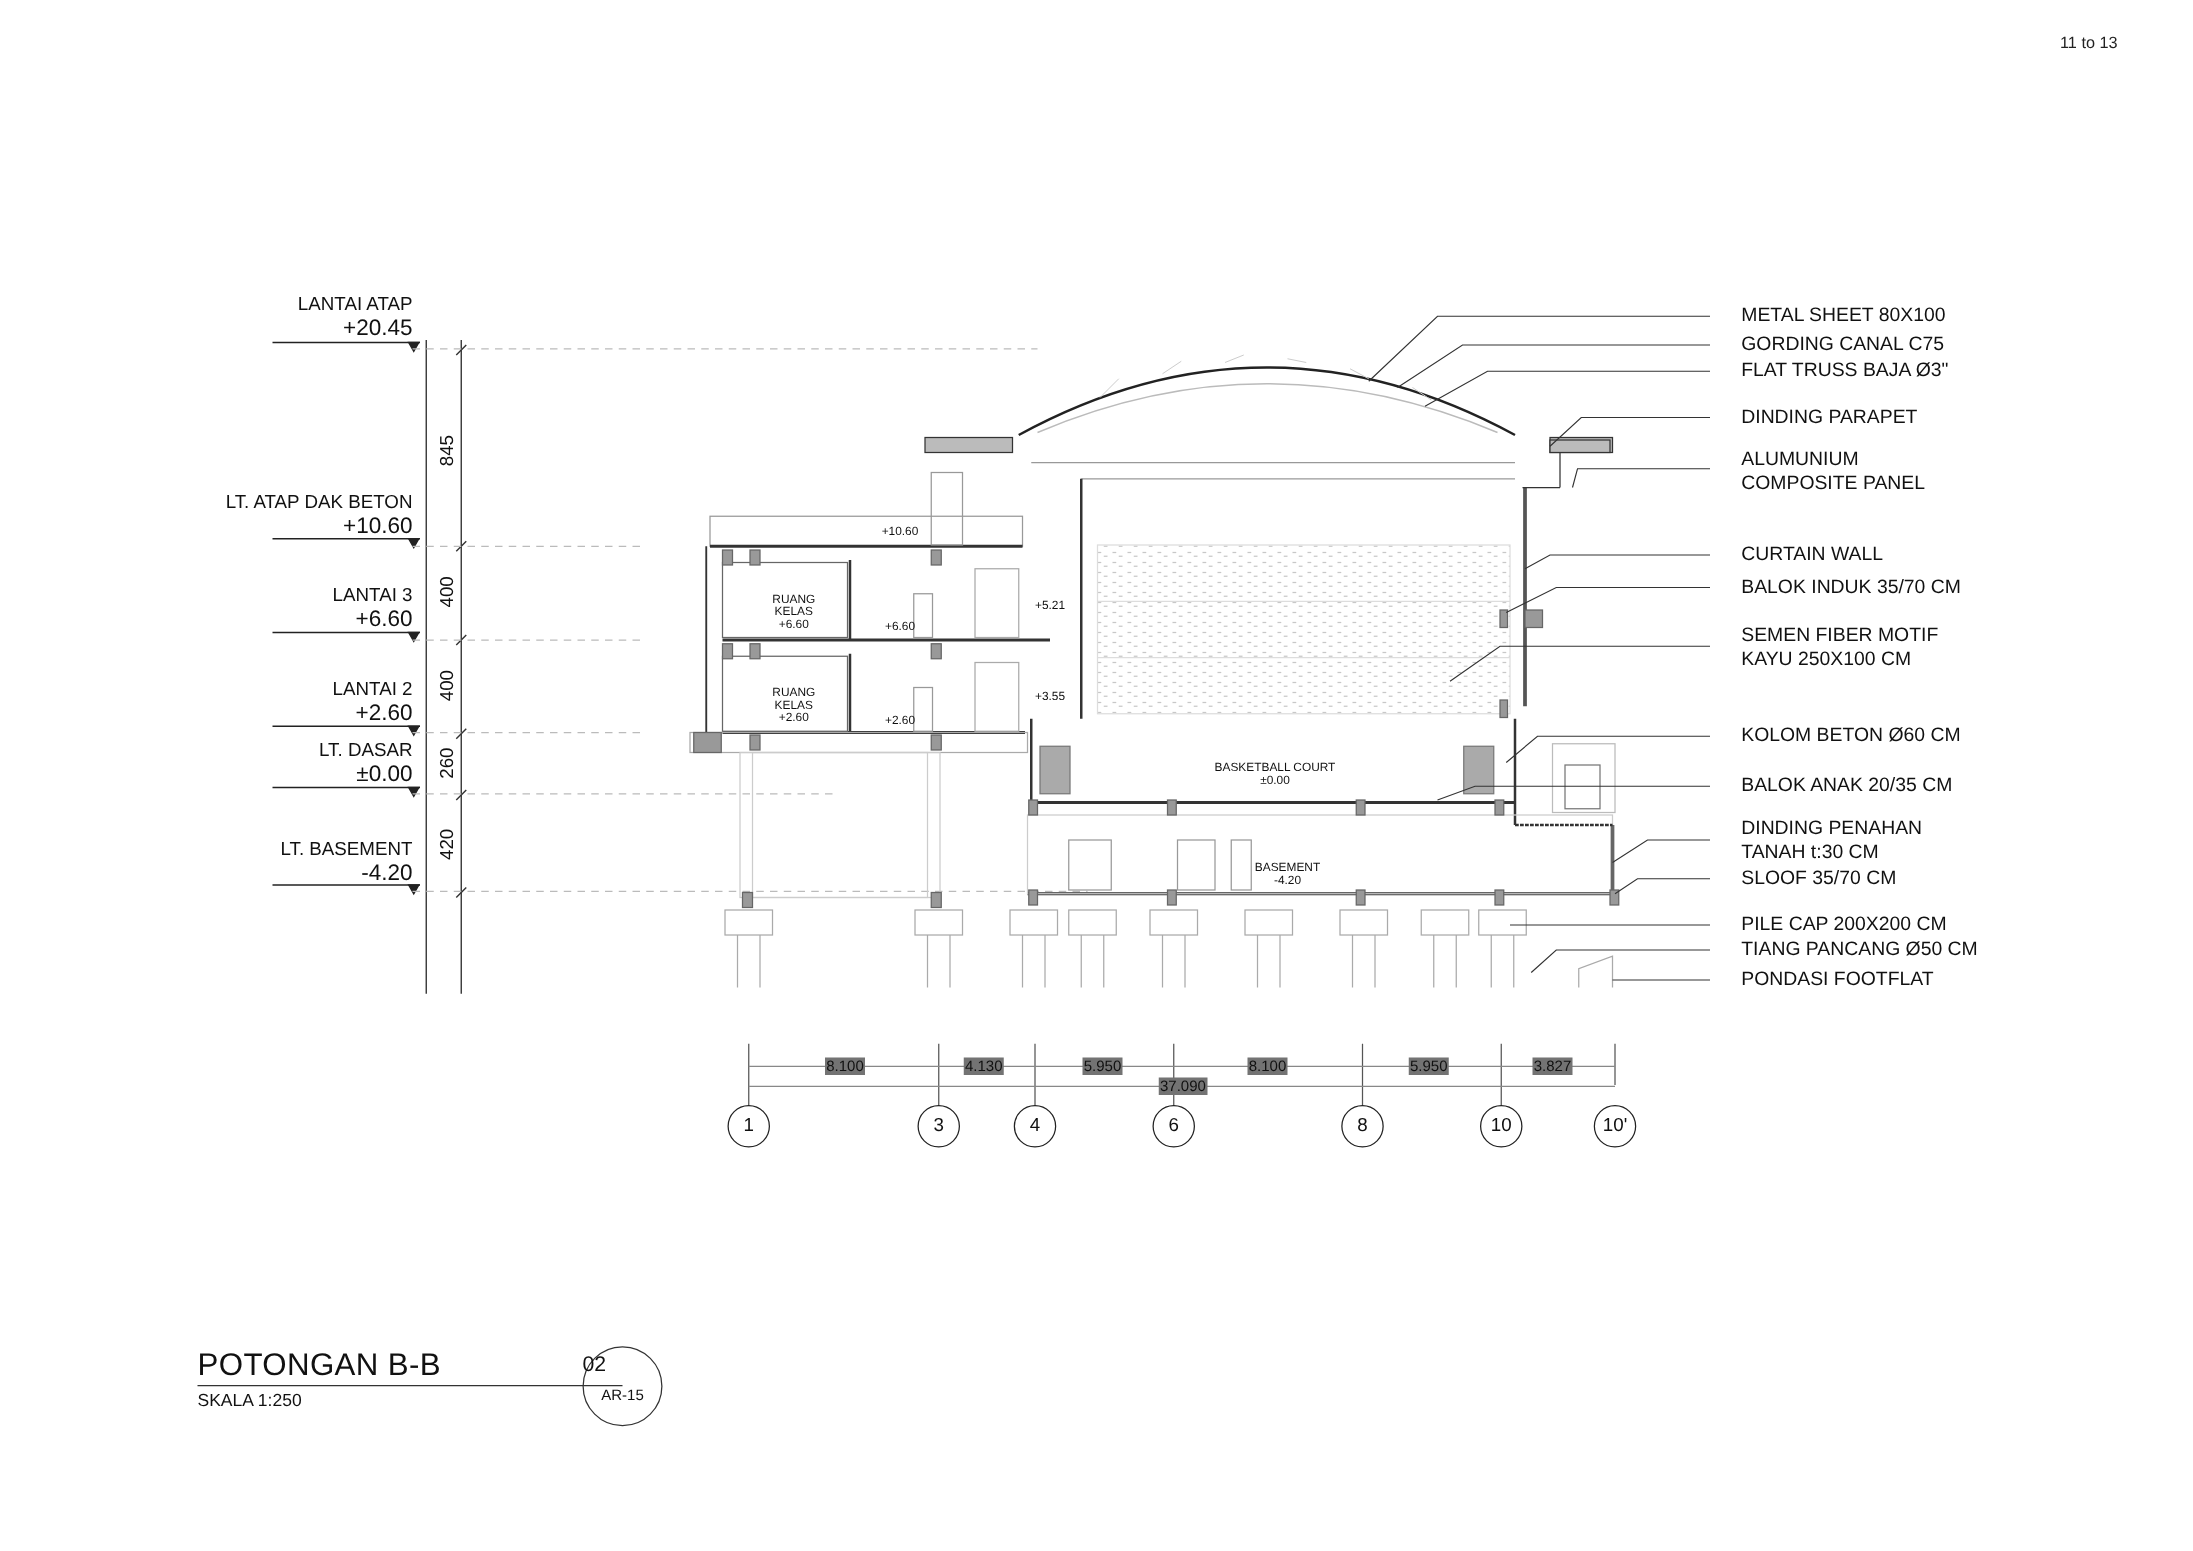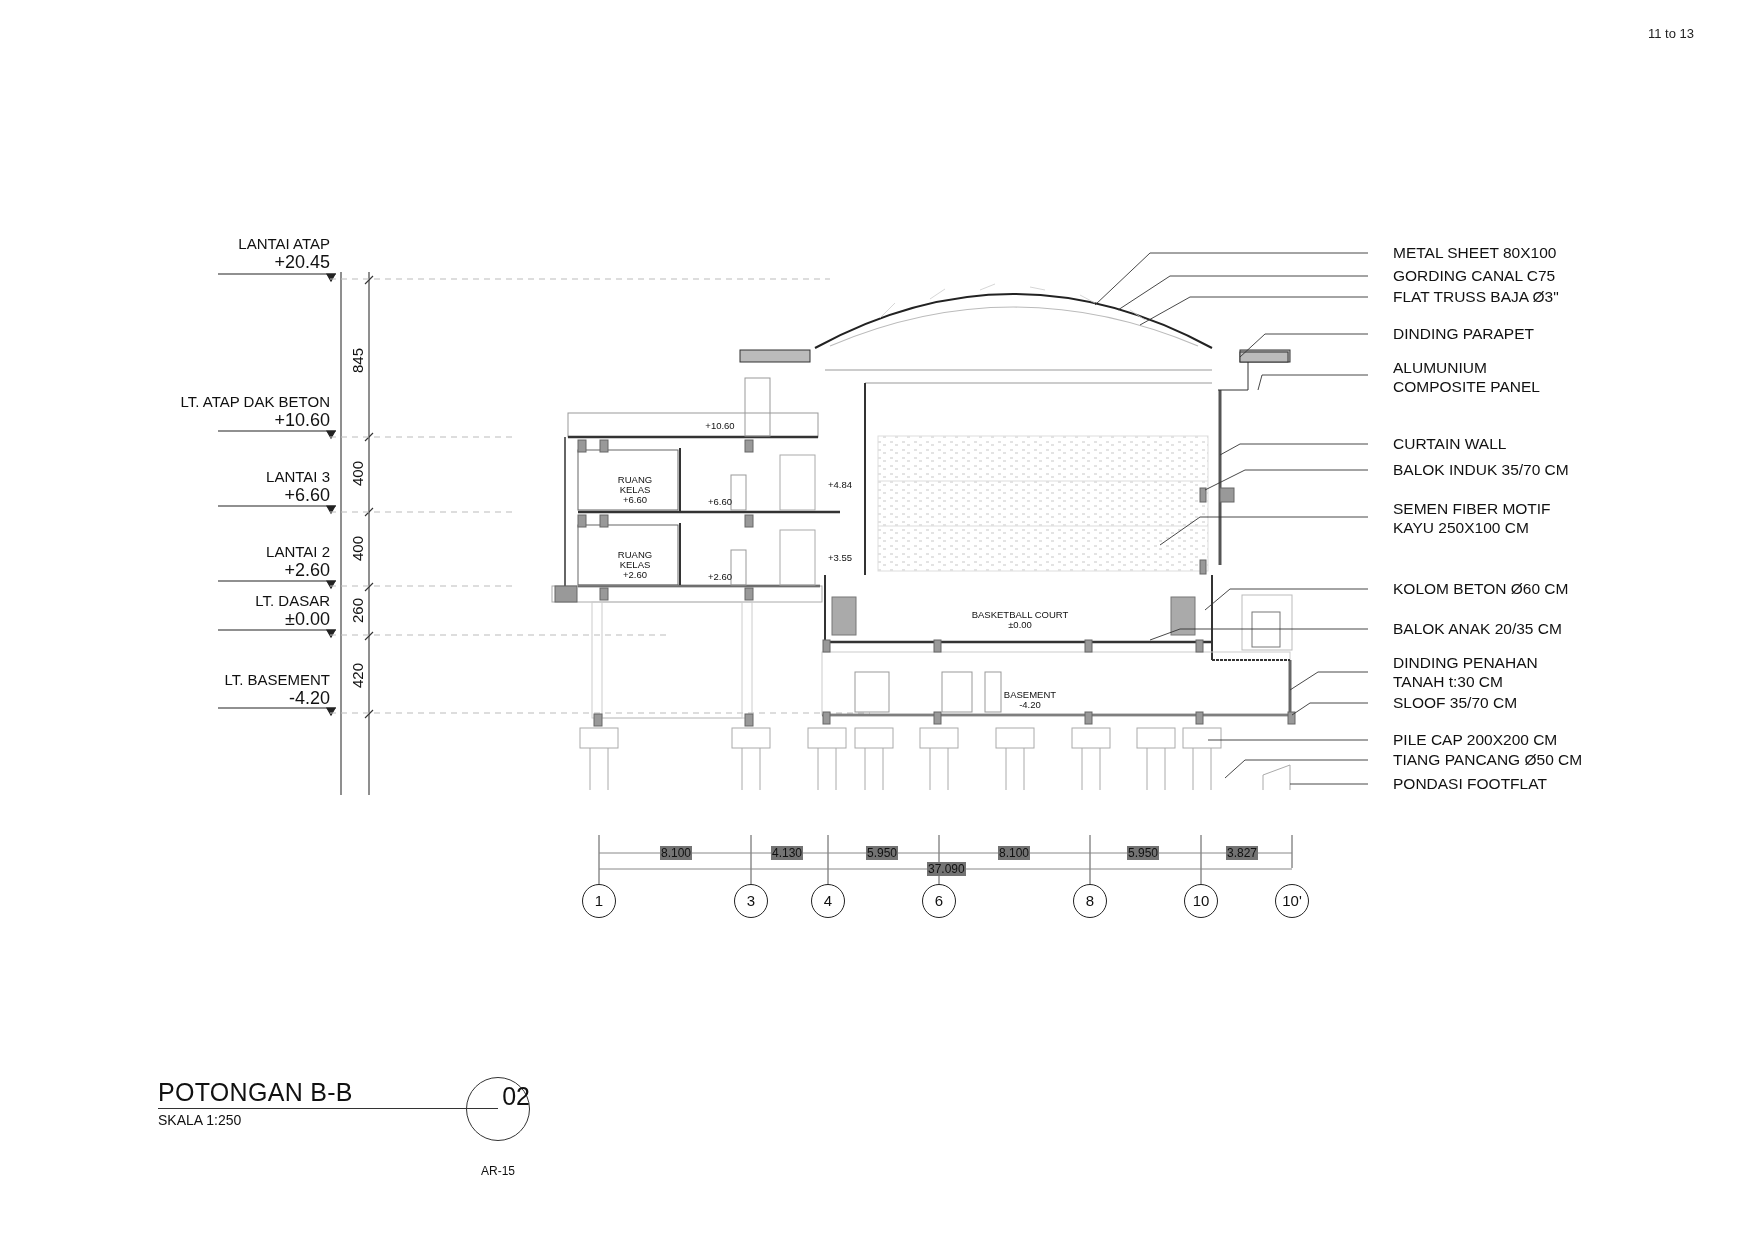--- a/index.html
+++ b/index.html
@@ -11,22 +11,22 @@
   .lvl-val  { position:absolute; right:0; font-size:18px; text-align:right; white-space:nowrap; }
   .callout { position:absolute; left:1370px; font-size:15.5px; line-height:19px; white-space:nowrap;margin-left:23px; }
   .grid-bubble { position:absolute; width:32px; height:32px; border:1.2px solid #222; border-radius:50%;
                  text-align:center; line-height:32px; font-size:15px; background:#fff; }
   .dim-txt { position:absolute; font-size:12px; background:#737373; padding:0 1px; }
   .tiny { position:absolute; font-size:9.5px; text-align:center; line-height:10px; white-space:nowrap; }
   .title { left:158px; top:1078px; font-size:25px; letter-spacing:0.3px; }
   .scale { left:158px; top:1112px; font-size:14px; }
   .title-line { left:158px; top:1108px; width:340px; height:1px; background:#333; }
   .sheet-circle { left:466px; top:1077px; width:62px; height:62px; border:1px solid #333; border-radius:50%; }
-  .sheet-no { left:466px; top:1082px; width:64px; text-align:right; font-size:25px; }
-  .sheet-ref { left:466px; top:1164px; width:64px; text-align:center; font-size:12px; }
+  .sheet-no { left:466px; top:1082px; width:64px; text-align:left; font-size:17px; }
+  .sheet-ref { left:466px; top:1109px; width:64px; text-align:center; font-size:12px; }
   .vdim { position:absolute; font-size:15px; transform:rotate(-90deg); transform-origin:center; }
 </style>
 </head>
 <body>
 
 <div class="abs page-num">11 to 13</div>
 
 <svg class="abs" style="left:0;top:0" width="1754" height="1241" viewBox="0 0 1754 1241">
   <defs>
     <pattern id="fiber" width="12" height="8" patternUnits="userSpaceOnUse">
@@ -268,21 +268,21 @@
   <div>BASKETBALL COURT</div>
   <div>±0.00</div>
 </div>
 <div class="tiny" style="left:995px;top:690px;width:70px">
   <div>BASEMENT</div>
   <div>-4.20</div>
 </div>
 <div class="tiny" style="left:700px;top:421px;width:40px">+10.60</div>
 <div class="tiny" style="left:700px;top:497px;width:40px">+6.60</div>
 <div class="tiny" style="left:700px;top:572px;width:40px">+2.60</div>
-<div class="tiny" style="left:820px;top:480px;width:40px">+4.84</div>
+<div class="tiny" style="left:820px;top:480px;width:40px">+5.21</div>
 <div class="tiny" style="left:820px;top:553px;width:40px">+3.55</div>
 
 <div>
   <div class="callout" style="top:243px">
       <div>METAL SHEET 80X100</div>
     </div>
   <div class="callout" style="top:266px">
       <div>GORDING CANAL C75</div>
     </div>
   <div class="callout" style="top:287px">

